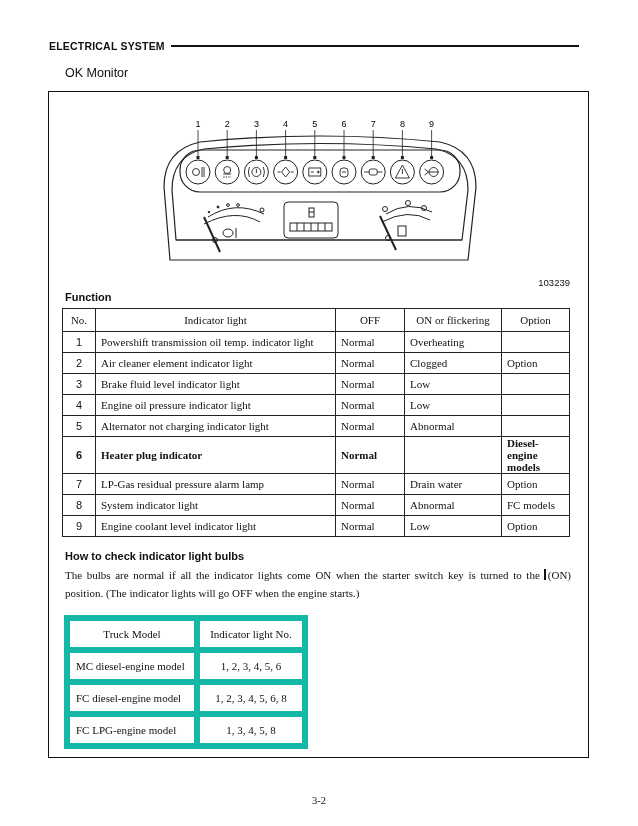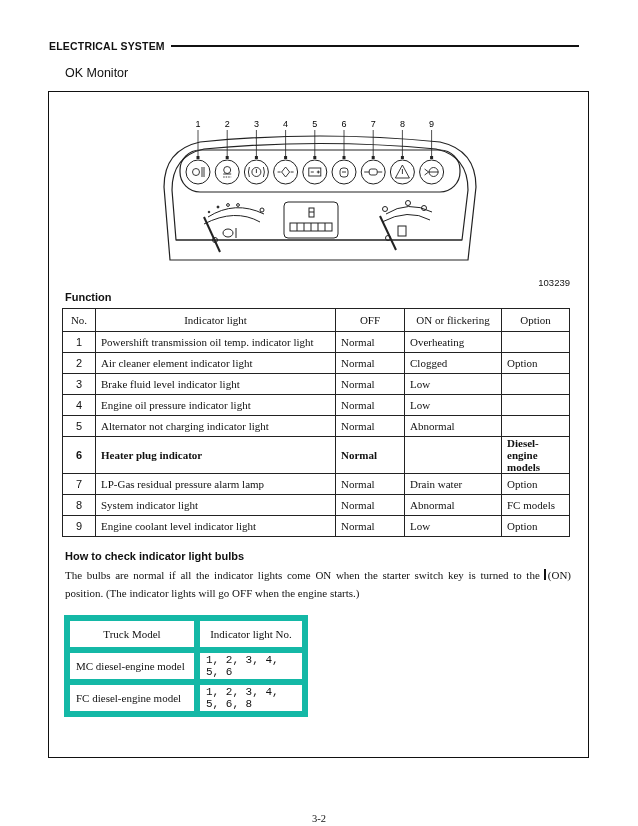--- a/index.html
+++ b/index.html
@@ -27,24 +27,24 @@
   table.func td.tall { height: 32px; font-weight: bold; }
   .c-no { width: 22px; } .c-light { width: 229px; } .c-off { width: 58px; } .c-on { width: 86px; } .c-rem { width: 57px; }
 
   .how-heading { position: absolute; left: 65px; top: 550px; font-size: 11px; font-weight: bold; }
   .how-text { position: absolute; left: 65px; top: 566px; width: 506px; font-size: 11px; line-height: 18px; text-align: justify; }
   .how-text .bar { display: inline-block; width: 2px; height: 11px; background: #111; vertical-align: -1px; margin: 0 2px 0 4px; }
 
   table.models { position: absolute; left: 64px; top: 615px; border-collapse: collapse; font-size: 11px; }
   table.models td, table.models th { border: 6px solid #14b8a6; height: 26px; padding: 0 6px; font-weight: normal; vertical-align: middle; }
   table.models th { text-align: center; }
-  table.models td.nums { font-family: Liberation Mono, monospace; }
+  table.models td.nums { text-align: center; font-family: Liberation Serif, serif; }
   .m-model { width: 112px; } .m-nums { width: 90px; }
 
-  .page-number { position: absolute; left: 0; width: 638px; top: 813px; text-align: center; font-size: 10.5px; }
+  .page-number { position: absolute; left: 0; width: 638px; top: 795px; text-align: center; font-size: 10.5px; }
 </style>
 </head>
 <body>
 
 <div class="section-header">
   <span class="title sans">ELECTRICAL  SYSTEM</span>
   <span class="rule"></span>
 </div>
 
 <div class="page-title sans">OK Monitor</div>
@@ -276,16 +276,20 @@
   </thead>
   <tbody id="models-body">
       <tr>
         <td>MC diesel-engine model</td>
         <td class="nums">1, 2, 3, 4, 5, 6</td>
       </tr>
       <tr>
         <td>FC diesel-engine model</td>
         <td class="nums">1, 2, 3, 4, 5, 6, 8</td>
       </tr>
+      <tr>
+        <td>FC LPG-engine model</td>
+        <td class="nums">1, 3, 4, 5, 8</td>
+      </tr>
     </tbody>
 </table>
 
 <div class="page-number serif">3-2</div>
 
 </body></html>

